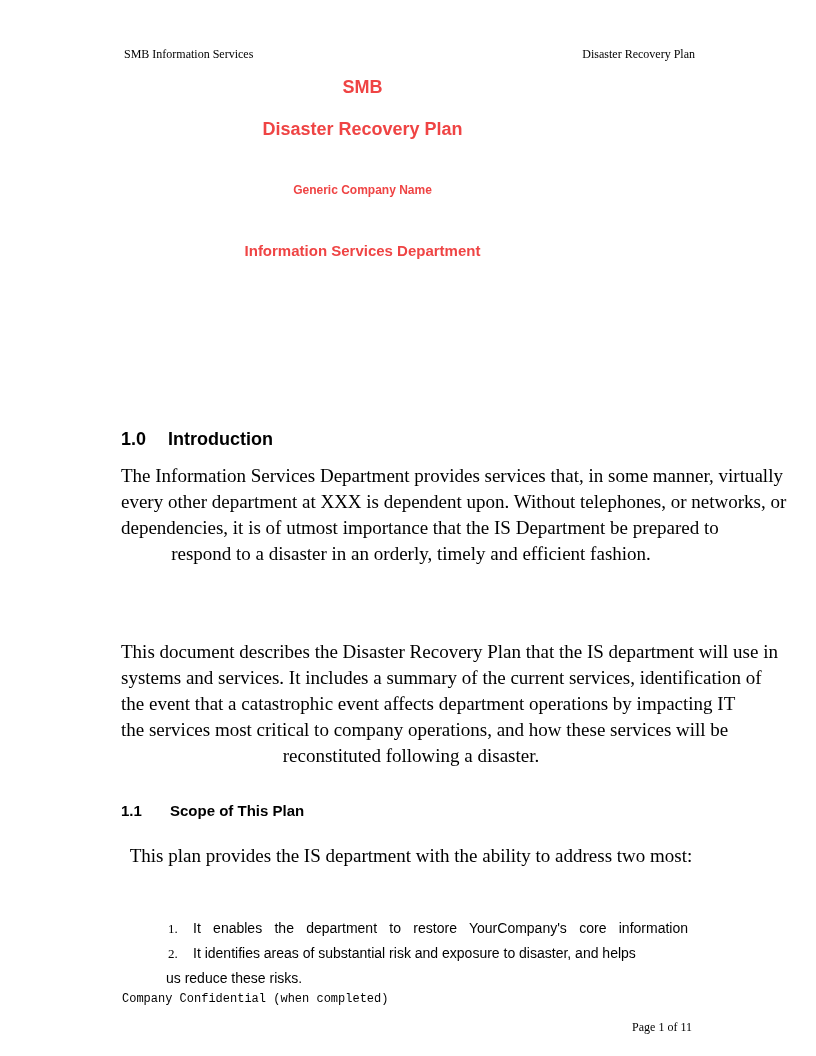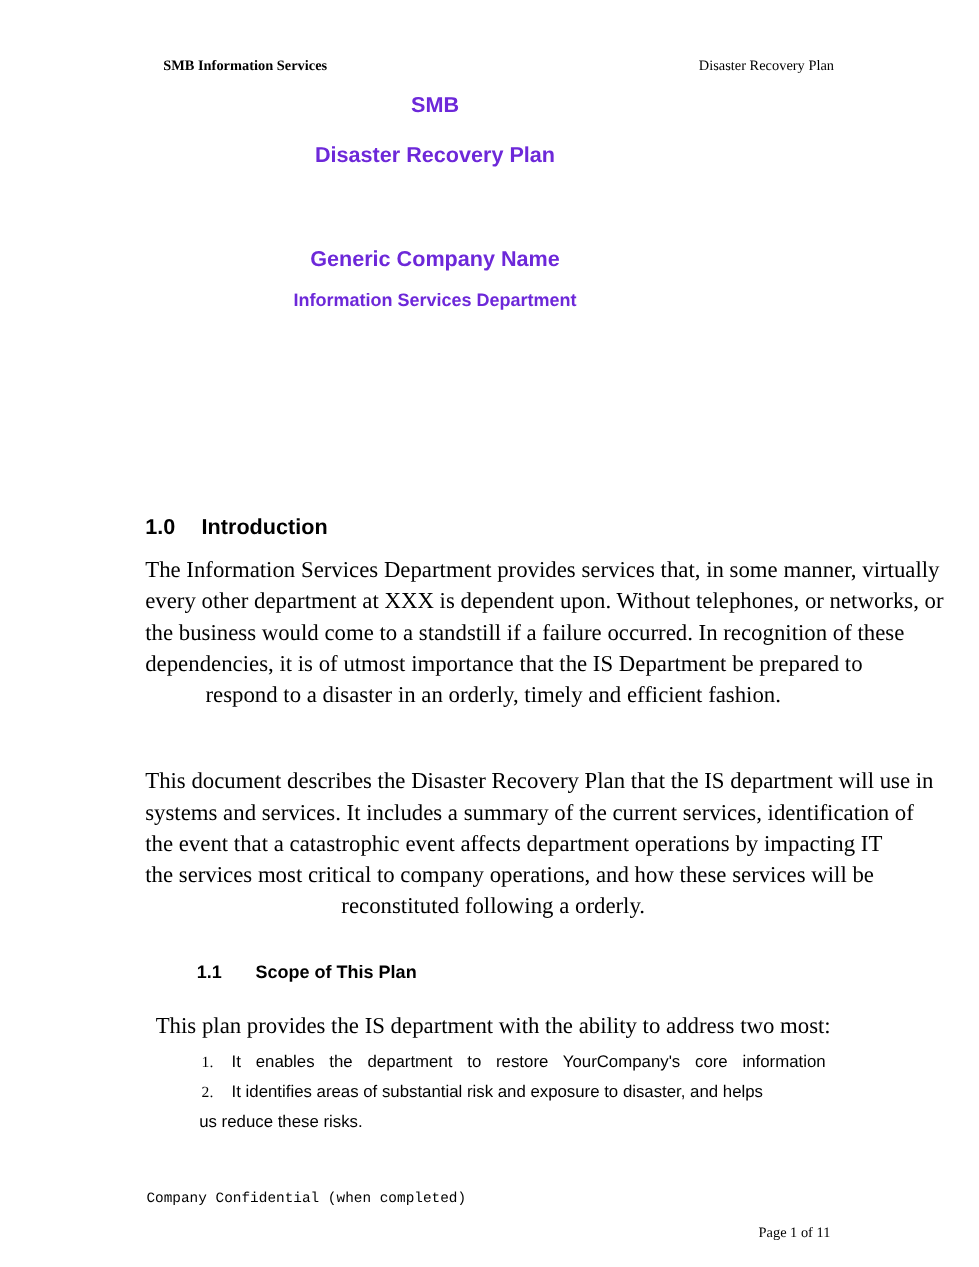--- a/index.html
+++ b/index.html
@@ -1,50 +1,50 @@
 <!DOCTYPE html>
 <html><head>
   <meta charset="utf-8">
   <style>
     html, body { margin: 0; padding: 0; background: #ffffff; }
     body { width: 816px; height: 1056px; position: relative; overflow: hidden; color: #000; }
     .page { position: absolute; left: 0; top: 0; width: 816px; height: 1056px; background: #fff; }
 
     .hdr, .ftr { position: absolute; font-family: "Liberation Serif", serif; font-size: 12px; }
-    .hdr-left { left: 136px; top: 47px; font-weight: bold; }
+    .hdr-left { left: 124px; top: 47px; }
     .hdr-right { right: 121px; top: 47px; }
     .ftr-left { left: 122px; top: 992px; font-family: Liberation Mono, monospace; }
     .ftr-right { right: 124px; top: 992px; margin-top: 28px; }
 
     .title { position: absolute; left: 0; width: 725px; text-align: center;
-             font-family: "Liberation Sans", sans-serif; font-weight: bold; color: #6d28d9; }
+             font-family: "Liberation Sans", sans-serif; font-weight: bold; color: #ef4444; }
     .t-smb { top: 77px; font-size: 18px; }
     .t-drp { top: 119px; font-size: 18px; }
-    .t-gcn { top: 183px; font-size: 18px; margin-top: 23px; }
+    .t-gcn { top: 183px; font-size: 12px; }
     .t-isd { top: 242px; font-size: 15px; }
 
     .h1 { position: absolute; left: 121px; top: 429px; font-family: "Liberation Sans", sans-serif;
           font-weight: bold; font-size: 18px; }
     .h1 .num { display: inline-block; width: 47px; }
     .h2 { position: absolute; left: 121px; top: 802px; font-family: "Liberation Sans", sans-serif;
           font-weight: bold; font-size: 15px; }
-    .h2 .num { display: inline-block; width: 49px; margin-left: 43px; }
+    .h2 .num { display: inline-block; width: 49px; }
 
     .para { position: absolute; left: 121px; width: 580px; font-family: Liberation Serif, serif;
             font-size: 19px; line-height: 26px; text-align: center; }
     .para .ln { display: block; white-space: nowrap; }
     .p1 { top: 463px; }
     .p2 { top: 639px; }
     .p3 { top: 843px; }
 
     .list { position: absolute; left: 168px; top: 872px; width: 520px; font-family: "Liberation Sans", sans-serif;
             font-size: 14px; line-height: 25px; }
     .li { position: relative; padding-left: 25px; }
     .li .marker { position: absolute; left: 0; top: 0; font-family: "Liberation Serif", serif; font-size: 13px; }
-    .li1 .ln1 { display: block; text-align: justify; text-align-last: justify; }
+    .li1 .ln1 { display: block; text-align: justify; text-align-last: justify; margin-top: 44px; }
     .li1 .ln2 { display: block; }
     .cont { display: block; margin-left: -2px; }
   </style>
 </head>
 <body>
 
 <div class="page">
 
   <div class="hdr hdr-left">SMB Information Services</div>
   <div class="hdr hdr-right">Disaster Recovery Plan</div>
@@ -54,31 +54,30 @@
   <div class="title t-gcn">Generic Company Name</div>
   <div class="title t-isd">Information Services Department</div>
 
   <div class="h1">
     <span class="num">1.0</span><span>Introduction</span>
   </div>
 
   <div class="para p1">
     <span class="ln">The Information Services Department provides services that, in some manner, virtually</span>
     <span class="ln">every other department at XXX is dependent upon. Without telephones, or networks, or</span>
-    <span class="ln">the business would come to a standstill if a failure occurred. In recognition of these</span>
     <span class="ln">dependencies, it is of utmost importance that the IS Department be prepared to</span>
     <span class="ln">respond to a disaster in an orderly, timely and efficient fashion.</span>
   </div>
 
   <div class="para p2">
     <span class="ln">This document describes the Disaster Recovery Plan that the IS department will use in</span>
     <span class="ln">systems and services. It includes a summary of the current services, identification of</span>
     <span class="ln">the event that a catastrophic event affects department operations by impacting IT</span>
     <span class="ln">the services most critical to company operations, and how these services will be</span>
-    <span class="ln">reconstituted following a orderly.</span>
+    <span class="ln">reconstituted following a disaster.</span>
   </div>
 
   <div class="h2">
     <span class="num">1.1</span><span>Scope of This Plan</span>
   </div>
 
   <div class="para p3">
     <span class="ln">This plan provides the IS department with the ability to address two most:</span>
   </div>
 

